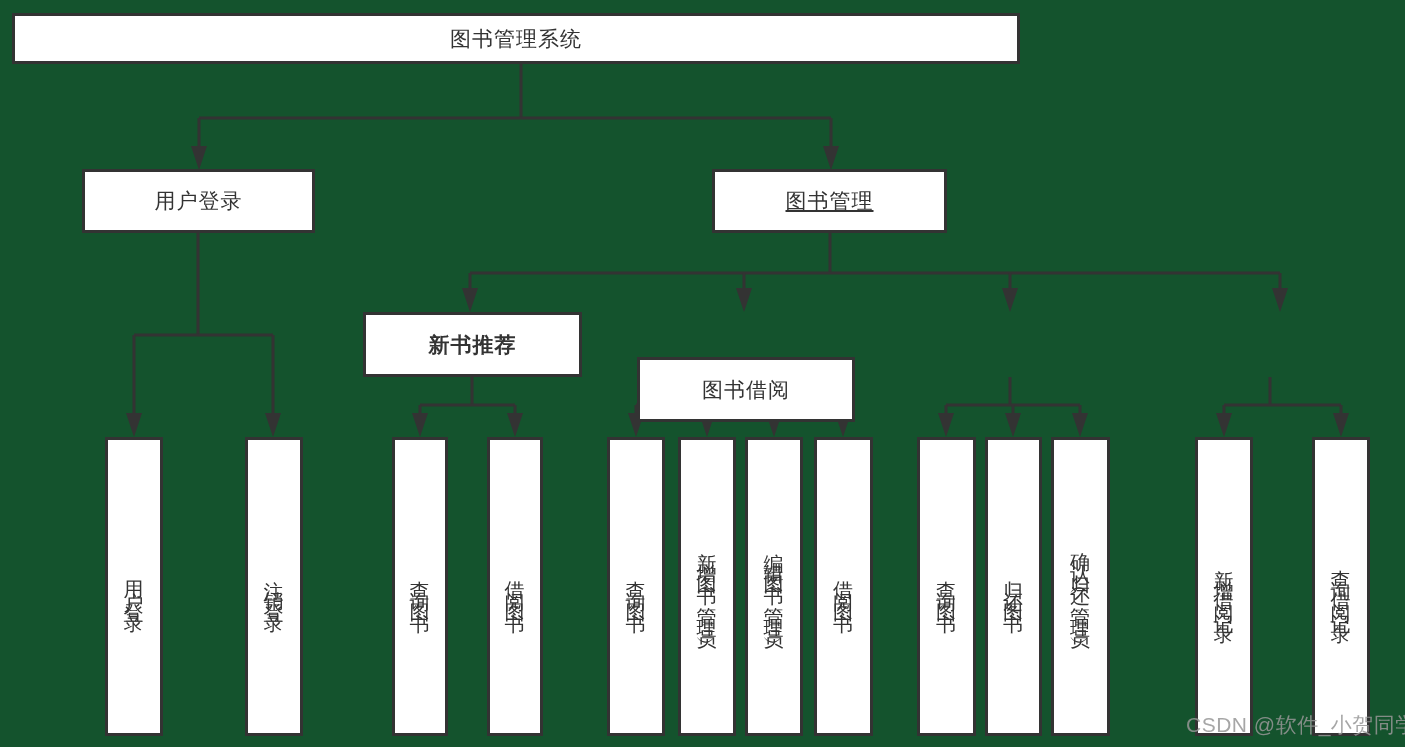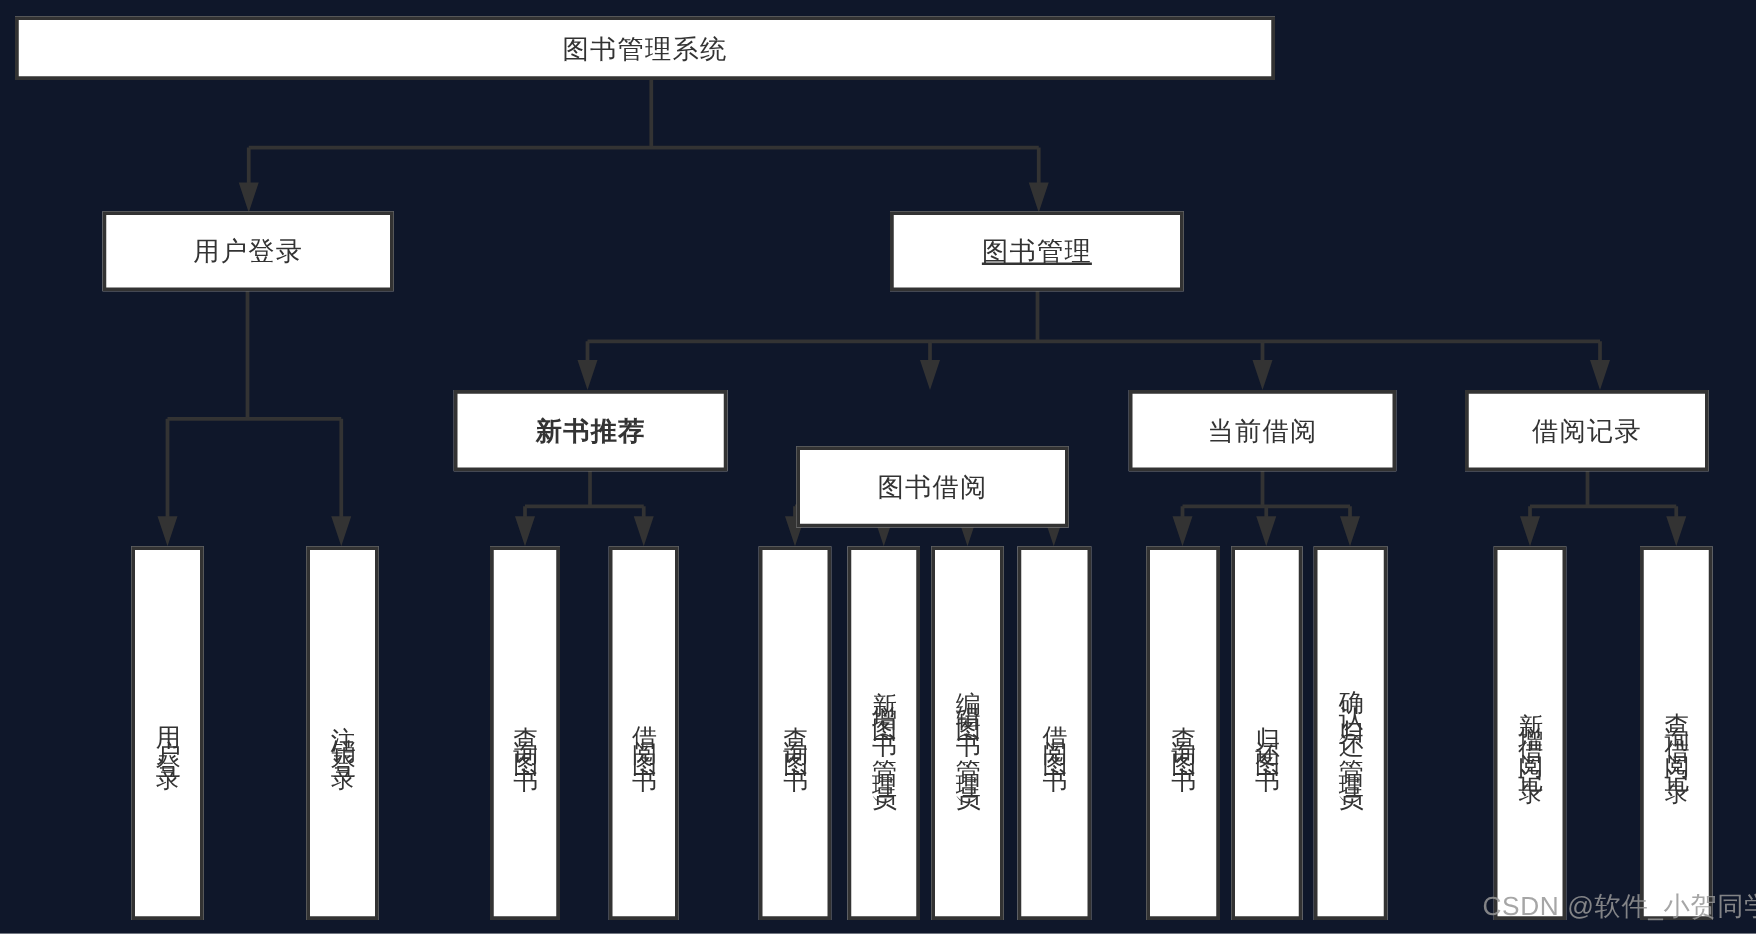--- a/index.html
+++ b/index.html
@@ -1,20 +1,20 @@
 <!DOCTYPE html>
 <html><head>
 <meta charset="utf-8">
 <style>
   html, body { margin: 0; padding: 0; background: #ffffff; }
   .canvas {
     position: relative;
     width: 1405px;
     height: 747px;
-    background: #0f172a;
+    background: #14532d;
     font-family: "Liberation Sans", sans-serif;
     color: #333333;
     overflow: hidden;
   }
   .connectors {
     position: absolute;
     left: 0; top: 0;
     width: 1405px; height: 747px;
     z-index: 1;
   }
@@ -134,26 +134,20 @@
   <div class="node" style="left:712px; top:169px; width:235px; height:64px;text-decoration:underline;">
     <span class="hlabel">图书管理</span>
   </div>
 
   <div class="node" style="left:363px; top:312px; width:219px; height:65px;font-weight:bold;">
     <span class="hlabel">新书推荐</span>
   </div>
   <div class="node" style="left:637px; top:312px; width:218px; height:65px;margin-top:45px;">
     <span class="hlabel">图书借阅</span>
   </div>
-  <div class="node" style="left:903px; top:312px; width:214px; height:65px;">
-    <span class="hlabel">当前借阅</span>
-  </div>
-  <div class="node" style="left:1172px; top:312px; width:195px; height:65px;">
-    <span class="hlabel">借阅记录</span>
-  </div>
 
   <div class="node leaf" style="left:105px; width:58px;">
     <span class="vlabel">用户登录</span>
   </div>
   <div class="node leaf" style="left:245px; width:58px;">
     <span class="vlabel">注销登录</span>
   </div>
 
   <div class="node leaf" style="left:392px; width:56px;">
     <span class="vlabel">查询图书</span>

